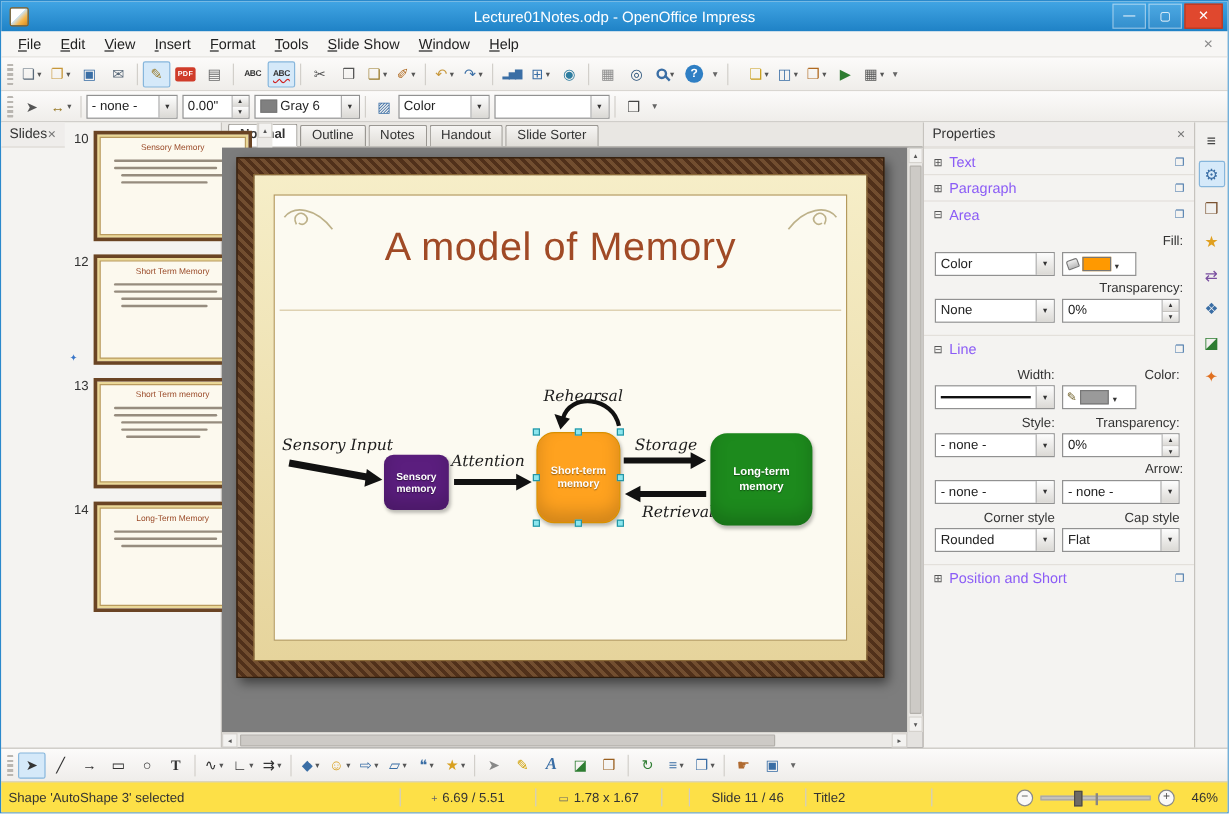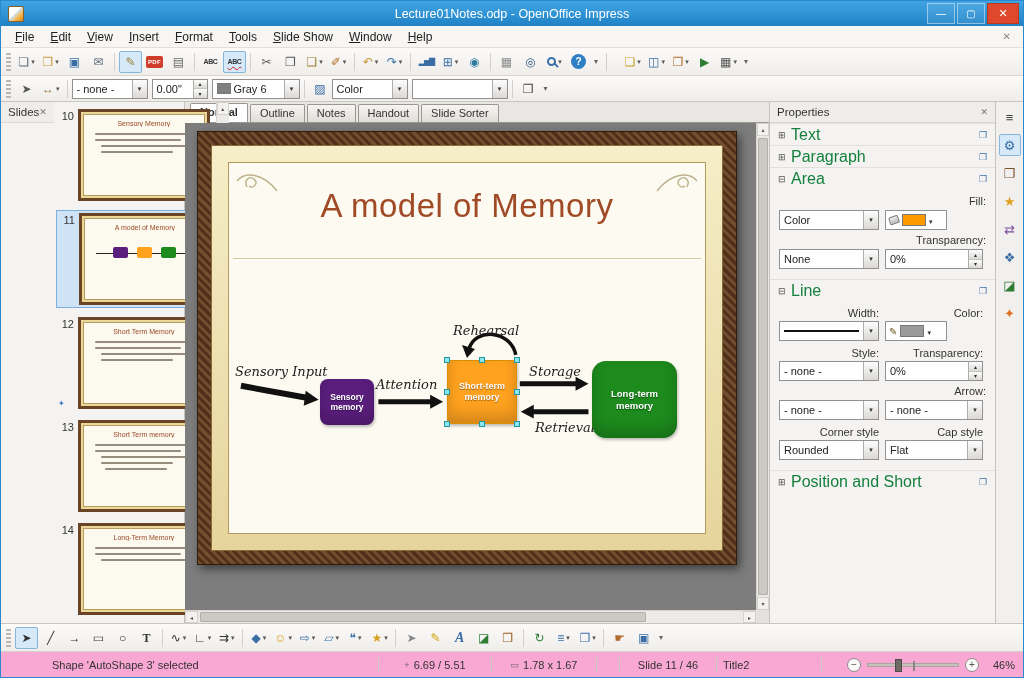--- a/index.html
+++ b/index.html
@@ -111,56 +111,56 @@
   .slide-content { width:100%; height:100%; background:#fcfaf1; border:1px solid #b49a5c; position:relative; overflow:hidden; }
   .slide-title { position:absolute; top:24px; left:0; right:0; text-align:center; font-size:33px; color:#a04a26; letter-spacing:.5px; }
   .title-rule { position:absolute; top:95px; left:4px; right:4px; height:1px; background:#d6c8a2; }
   .flourish { position:absolute; top:4px; opacity:.85; }
   .fl-left { left:4px; } .fl-right { right:4px; transform:scaleX(-1); }
   .diagram-svg { position:absolute; inset:0; width:100%; height:100%; }
   .lbl { position:absolute; font-family:"DejaVu Serif","Liberation Serif",serif; font-style:italic; font-size:13px; color:#1c1c1c; white-space:nowrap; }
   .dbox { position:absolute; display:flex; align-items:center; justify-content:center; color:#fff; font-weight:bold; text-align:center; box-shadow:inset 0 -8px 14px rgba(0,0,0,.18), 1px 2px 3px rgba(0,0,0,.25); }
   .dbox-text { white-space:pre-line; line-height:1.2; text-shadow:0 1px 1px rgba(0,0,0,.45); }
   .dbox.purple { left:91px; top:216px; width:54px; height:46px; border-radius:8px; font-size:8.5px; }
-  .dbox.orange { left:218px; top:197px; width:70px; height:64px; border-radius:4px; font-size:9px; border:1px solid #d98f00; }
+  .dbox.orange { left:218px; top:197px; width:70px; height:76px; border-radius:15px; font-size:9px; border:1px solid #d98f00; }
   .dbox.green { left:363px; top:198px; width:85px; height:77px; border-radius:14px; font-size:9.5px; }
   .handle { position:absolute; width:6px; height:6px; background:#8ce6ee; border:1px solid #2596a6; z-index:3; }
   .h-tl{left:-4px;top:-4px} .h-tm{left:50%;margin-left:-3px;top:-4px} .h-tr{right:-4px;top:-4px}
   .h-ml{left:-4px;top:50%;margin-top:-3px} .h-mr{right:-4px;top:50%;margin-top:-3px}
   .h-bl{left:-4px;bottom:-4px} .h-bm{left:50%;margin-left:-3px;bottom:-4px} .h-br{right:-4px;bottom:-4px}
 
   
   .vscroll { position:absolute; top:0; right:0; bottom:13px; width:13px; background:#eceae7; border-left:1px solid #d8d5d0; }
   .vscroll .sthumb { left:1px; width:10px; top:15px; bottom:15px; }
   .hscroll { position:absolute; left:0; right:13px; bottom:0; height:13px; background:#eceae7; border-top:1px solid #d8d5d0; }
   .hscroll .sthumb { top:1px; height:10px; left:15px; right:110px; }
   .scorner { position:absolute; right:0; bottom:0; width:13px; height:13px; background:#e4e2df; }
 
   
   #props { width:226px; flex:0 0 226px; border-left:1px solid #c6c3be; background:#f4f3f1; display:flex; flex-direction:column; overflow:hidden; }
   .sec-h { display:flex; align-items:center; height:22px; flex:0 0 22px; padding:0 8px; border-top:1px solid #e3e0db; }
   .sec-h .exp { width:13px; font-size:9px; color:#555; }
-  .sec-title { flex:1; font-size:16px; color:#15803d; }
+  .sec-title { flex:1; font-size:12px; color:#8b5cf6; }
   .launcher { font-size:9px; color:#3a6ea5; }
   .sec-c { padding:2px 9px 8px 9px;text-align:right; }
   .plabel { font-size:11px; color:#333; margin:4px 0 3px; }
   .prow { display:grid; grid-template-columns:100px 98px; gap:6px; margin-bottom:2px; align-items:center; }
   .prow2 { display:grid; grid-template-columns:100px 98px; gap:6px; }
   .prow2 .plabel { margin:4px 0 2px; }
 
   
   #strip { width:28px; flex:0 0 28px; border-left:1px solid #c6c3be; background:#f1f0ee; display:flex; flex-direction:column; align-items:center; padding-top:4px; gap:6px; }
   #strip .icon-btn { min-width:22px; width:22px; height:22px; }
   #strip .glyph { font-size:13px; }
 
   
   #drawbar { height:28px; flex:0 0 28px; background:linear-gradient(#fcfbfa,#efedea); border-top:1px solid #c9c6c1; display:flex; align-items:center; padding:0 4px; }
 
   
-  #statusbar { height:26px; flex:0 0 26px; background:#f9a8d4; border-top:1px solid #d5d2ce; display:flex; align-items:center; font-size:11px; color:#333;padding-left:45px; }
+  #statusbar { height:26px; flex:0 0 26px; background:#fde047; border-top:1px solid #d5d2ce; display:flex; align-items:center; font-size:11px; color:#333; }
   .stseg { display:flex; align-items:center; justify-content:center; gap:4px; padding:0 6px; white-space:nowrap; }
   .st-status { width:332px; justify-content:flex-start; overflow:hidden; }
   .st-pos { width:112px; } .st-size { width:104px; } .st-blank { width:22px; }
   .st-slide { width:96px; } .st-layout { width:104px; justify-content:flex-start; }
   .ssep { width:1px; height:15px; background:#cfccc7; }
   .st-icon { font-size:9px; color:#666; }
   .st-spacer { flex:1; }
   .zbtn { width:14px; height:14px; border:1px solid #8a8a8a; border-radius:50%; display:flex; align-items:center; justify-content:center; font-size:10px; color:#555; background:#faf9f8; }
   .ztrack { width:92px; height:4px; background:#c4c1bc; border:1px solid #a9a6a1; position:relative; margin:0 6px; }
   .znotch { position:absolute; left:50%; top:-3px; width:2px; height:10px; background:#8a8782; }
@@ -381,33 +381,20 @@
               <div class="tht">Sensory Memory</div>
               <div class="thb">
                   <i></i>
                   <i></i>
                   <i></i>
                   <i></i>
                 </div>
             </div>
           </div>
 
-          <div class="srow sel">
-            <div class="snum-col">
-                <span class="snum">11</span>
-              </div>
-            <div class="thumb">
-              <div class="tht">A model of Memory</div>
-              <div class="thd">
-                <span class="mb" style="background: rgb(91, 30, 126);"></span>
-                <span class="mb" style="background: rgb(255, 162, 31);"></span>
-                <span class="mb" style="background: rgb(29, 138, 29);"></span>
-              </div>
-            </div>
-          </div>
 
           <div class="srow">
             <div class="snum-col">
               <span class="snum">12</span>
               <span class="trans-ind">✦</span>
             </div>
             <div class="thumb">
               <div class="tht">Short Term Memory</div>
               <div class="thb">
                   <i></i>

